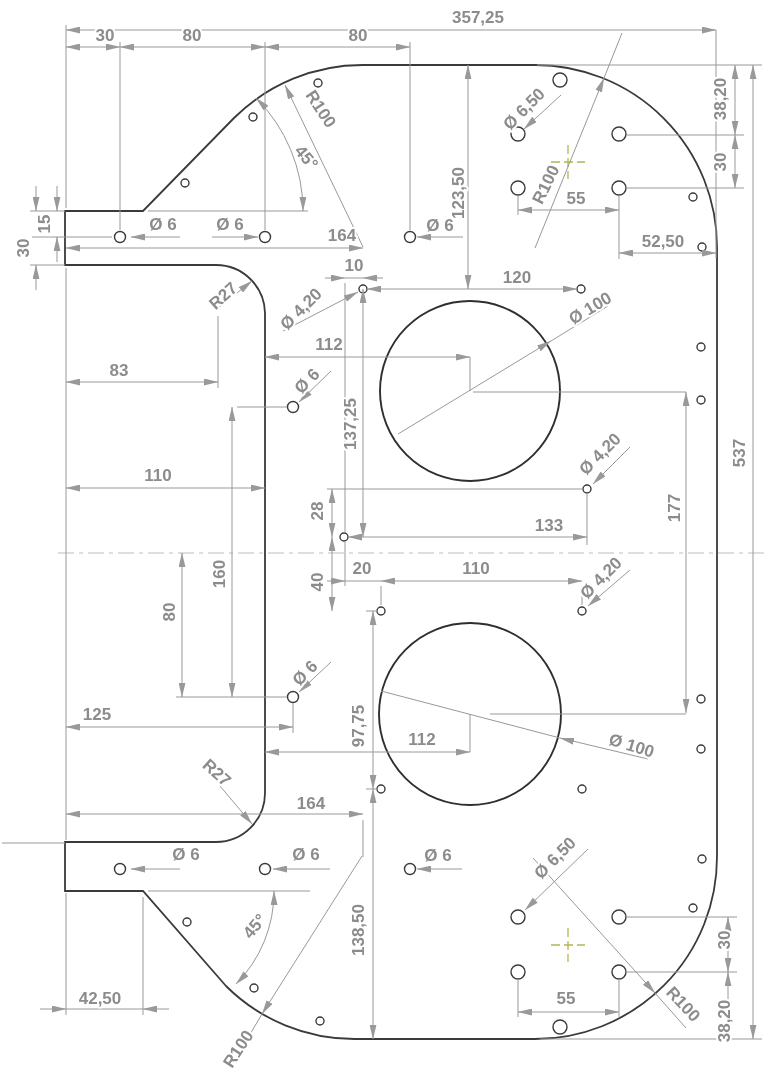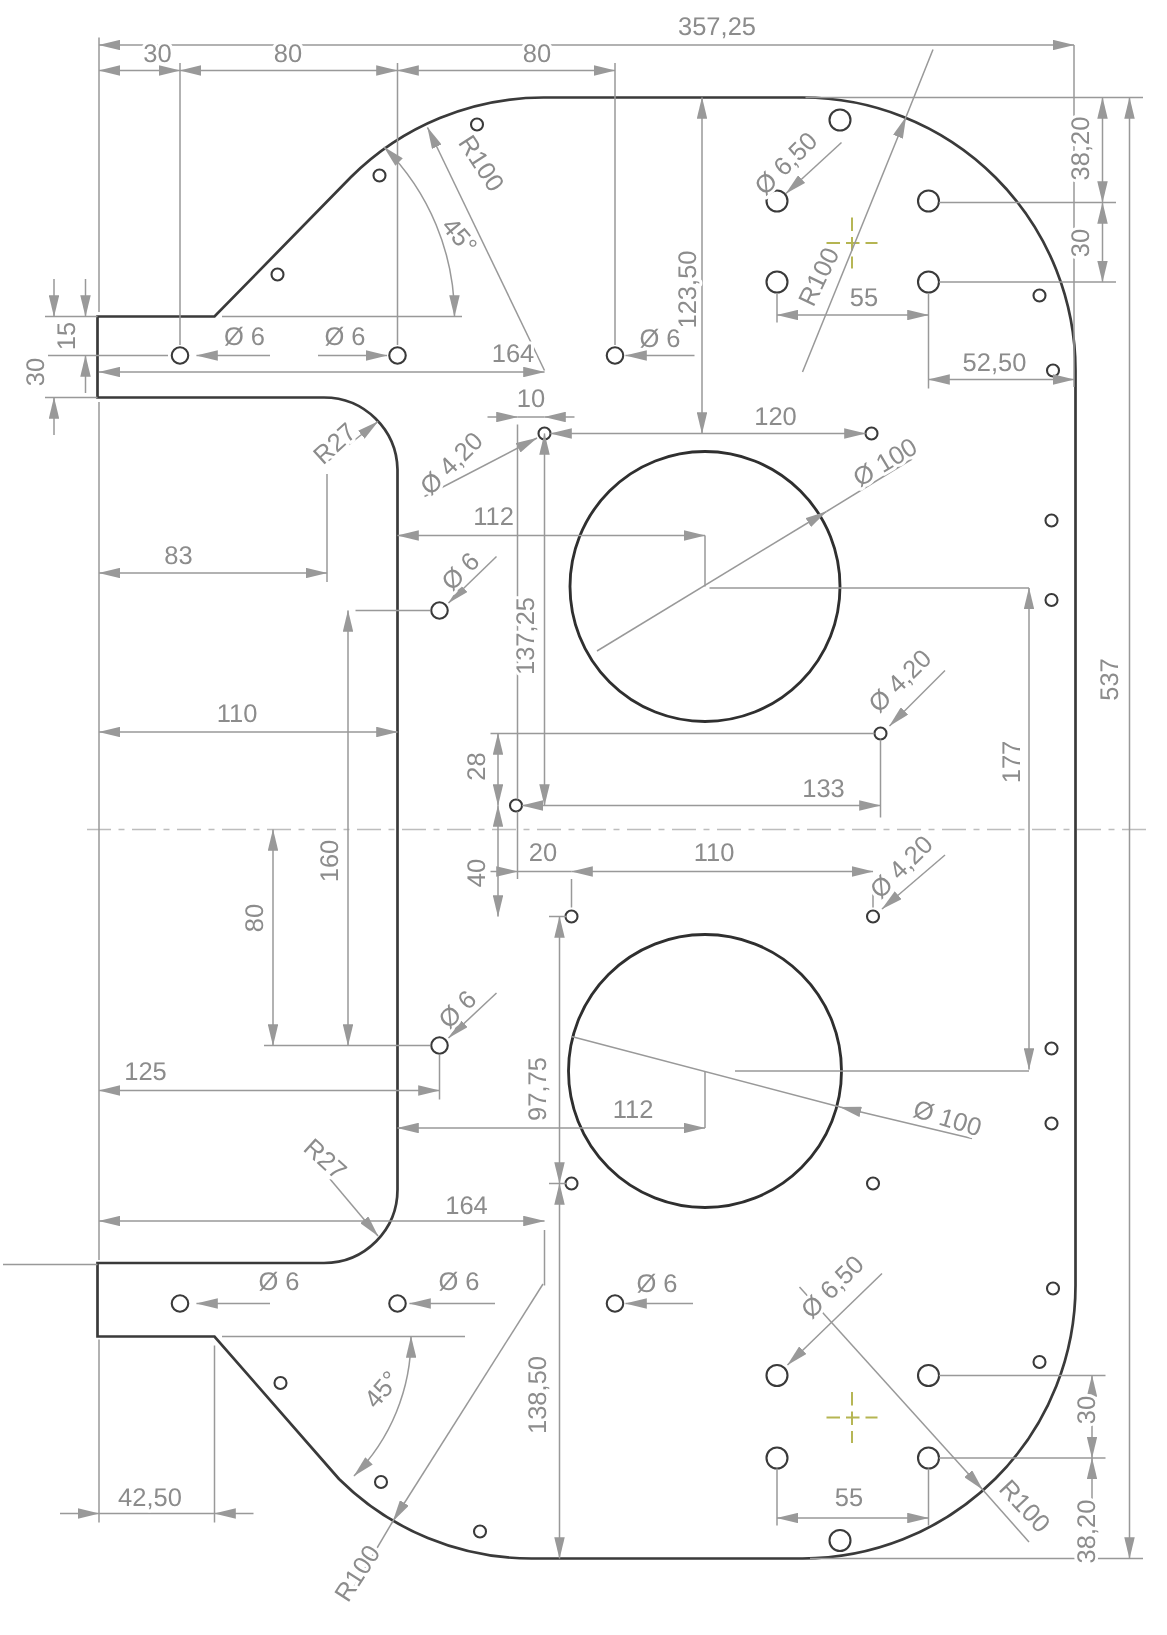--- a/index.html
+++ b/index.html
@@ -1,17 +1,17 @@
 <!DOCTYPE html>
 <html><head>
 <meta charset="utf-8">
 <style>
   html,body{margin:0;padding:0;background:#ffffff;}
   .sheet{position:relative;width:778px;height:1090px;background:#ffffff;overflow:hidden;
-         font-family:"Liberation Sans",sans-serif;}
+         font-family:"Liberation Sans",sans-serif;font-weight:bold;}
   svg{display:block;}
   text{font-family:"Liberation Sans",sans-serif;font-size:17px;fill:#8c8c8c;
        paint-order:stroke;stroke:#ffffff;stroke-width:4px;stroke-linejoin:round;}
   .outline{fill:none;stroke:#3a3a3a;stroke-width:1.8;}
   .hole{fill:none;stroke:#3a3a3a;stroke-width:1.4;}
   .bigcircle{fill:none;stroke:#2f2f2f;stroke-width:1.9;}
   .dim{stroke:#999999;stroke-width:1;fill:none;}
   .cl{stroke:#bdbdbd;stroke-width:1;stroke-dasharray:16 5 4 5;}
   .cm{stroke:#b5b552;stroke-width:1.3;stroke-dasharray:9 4;}
 </style>

